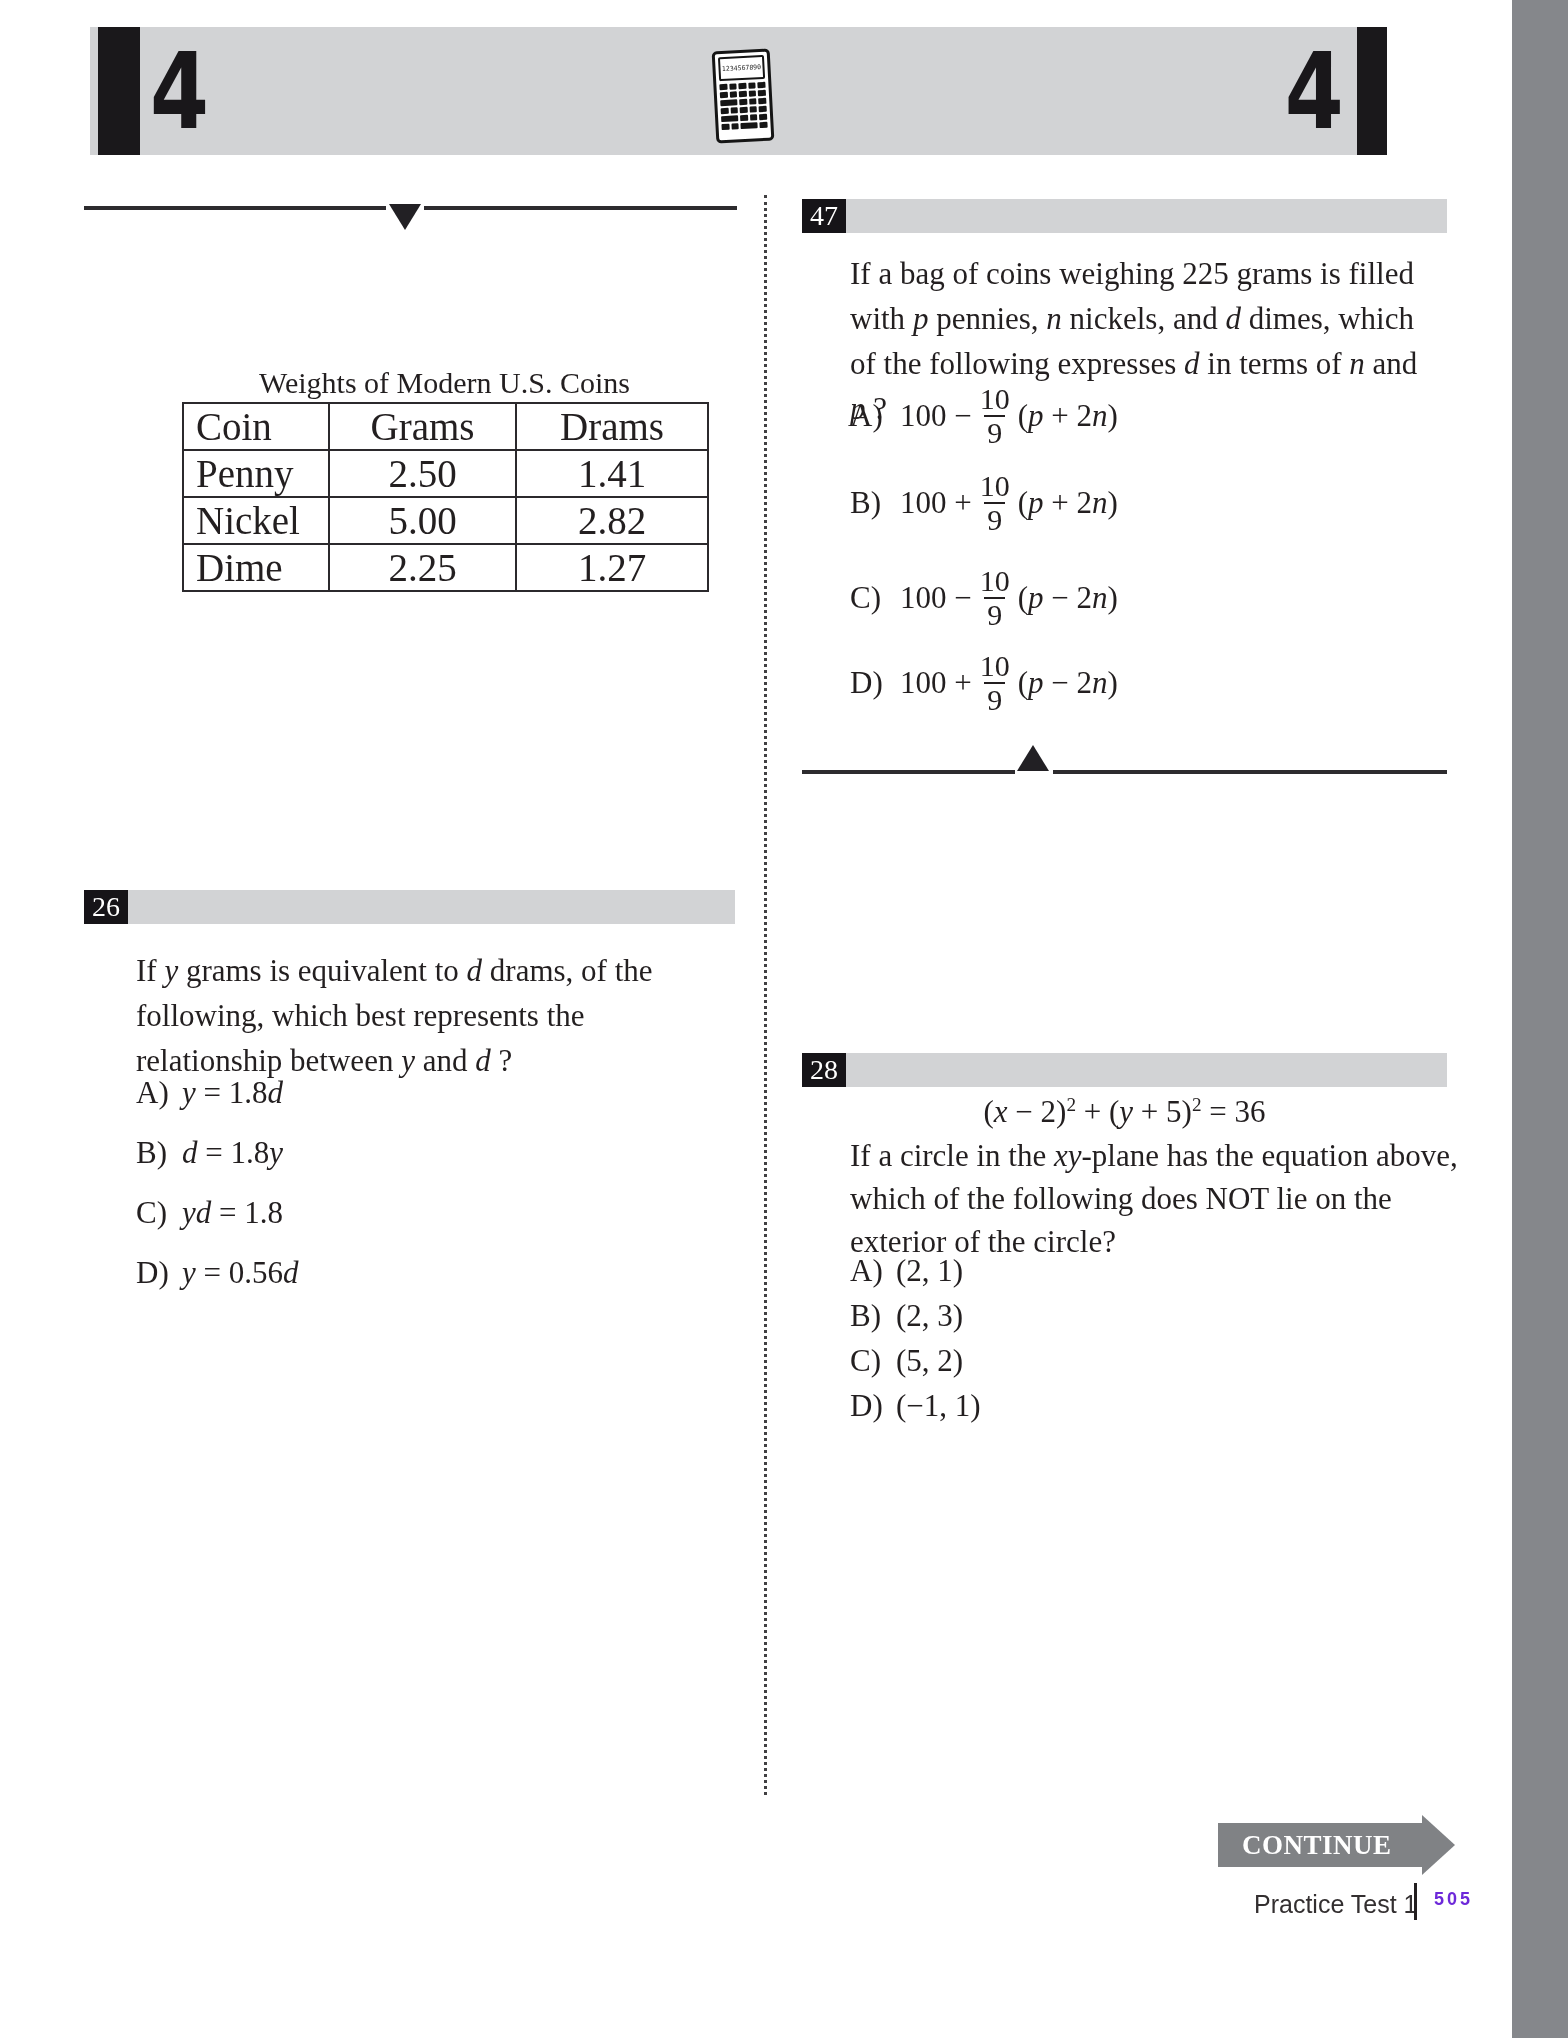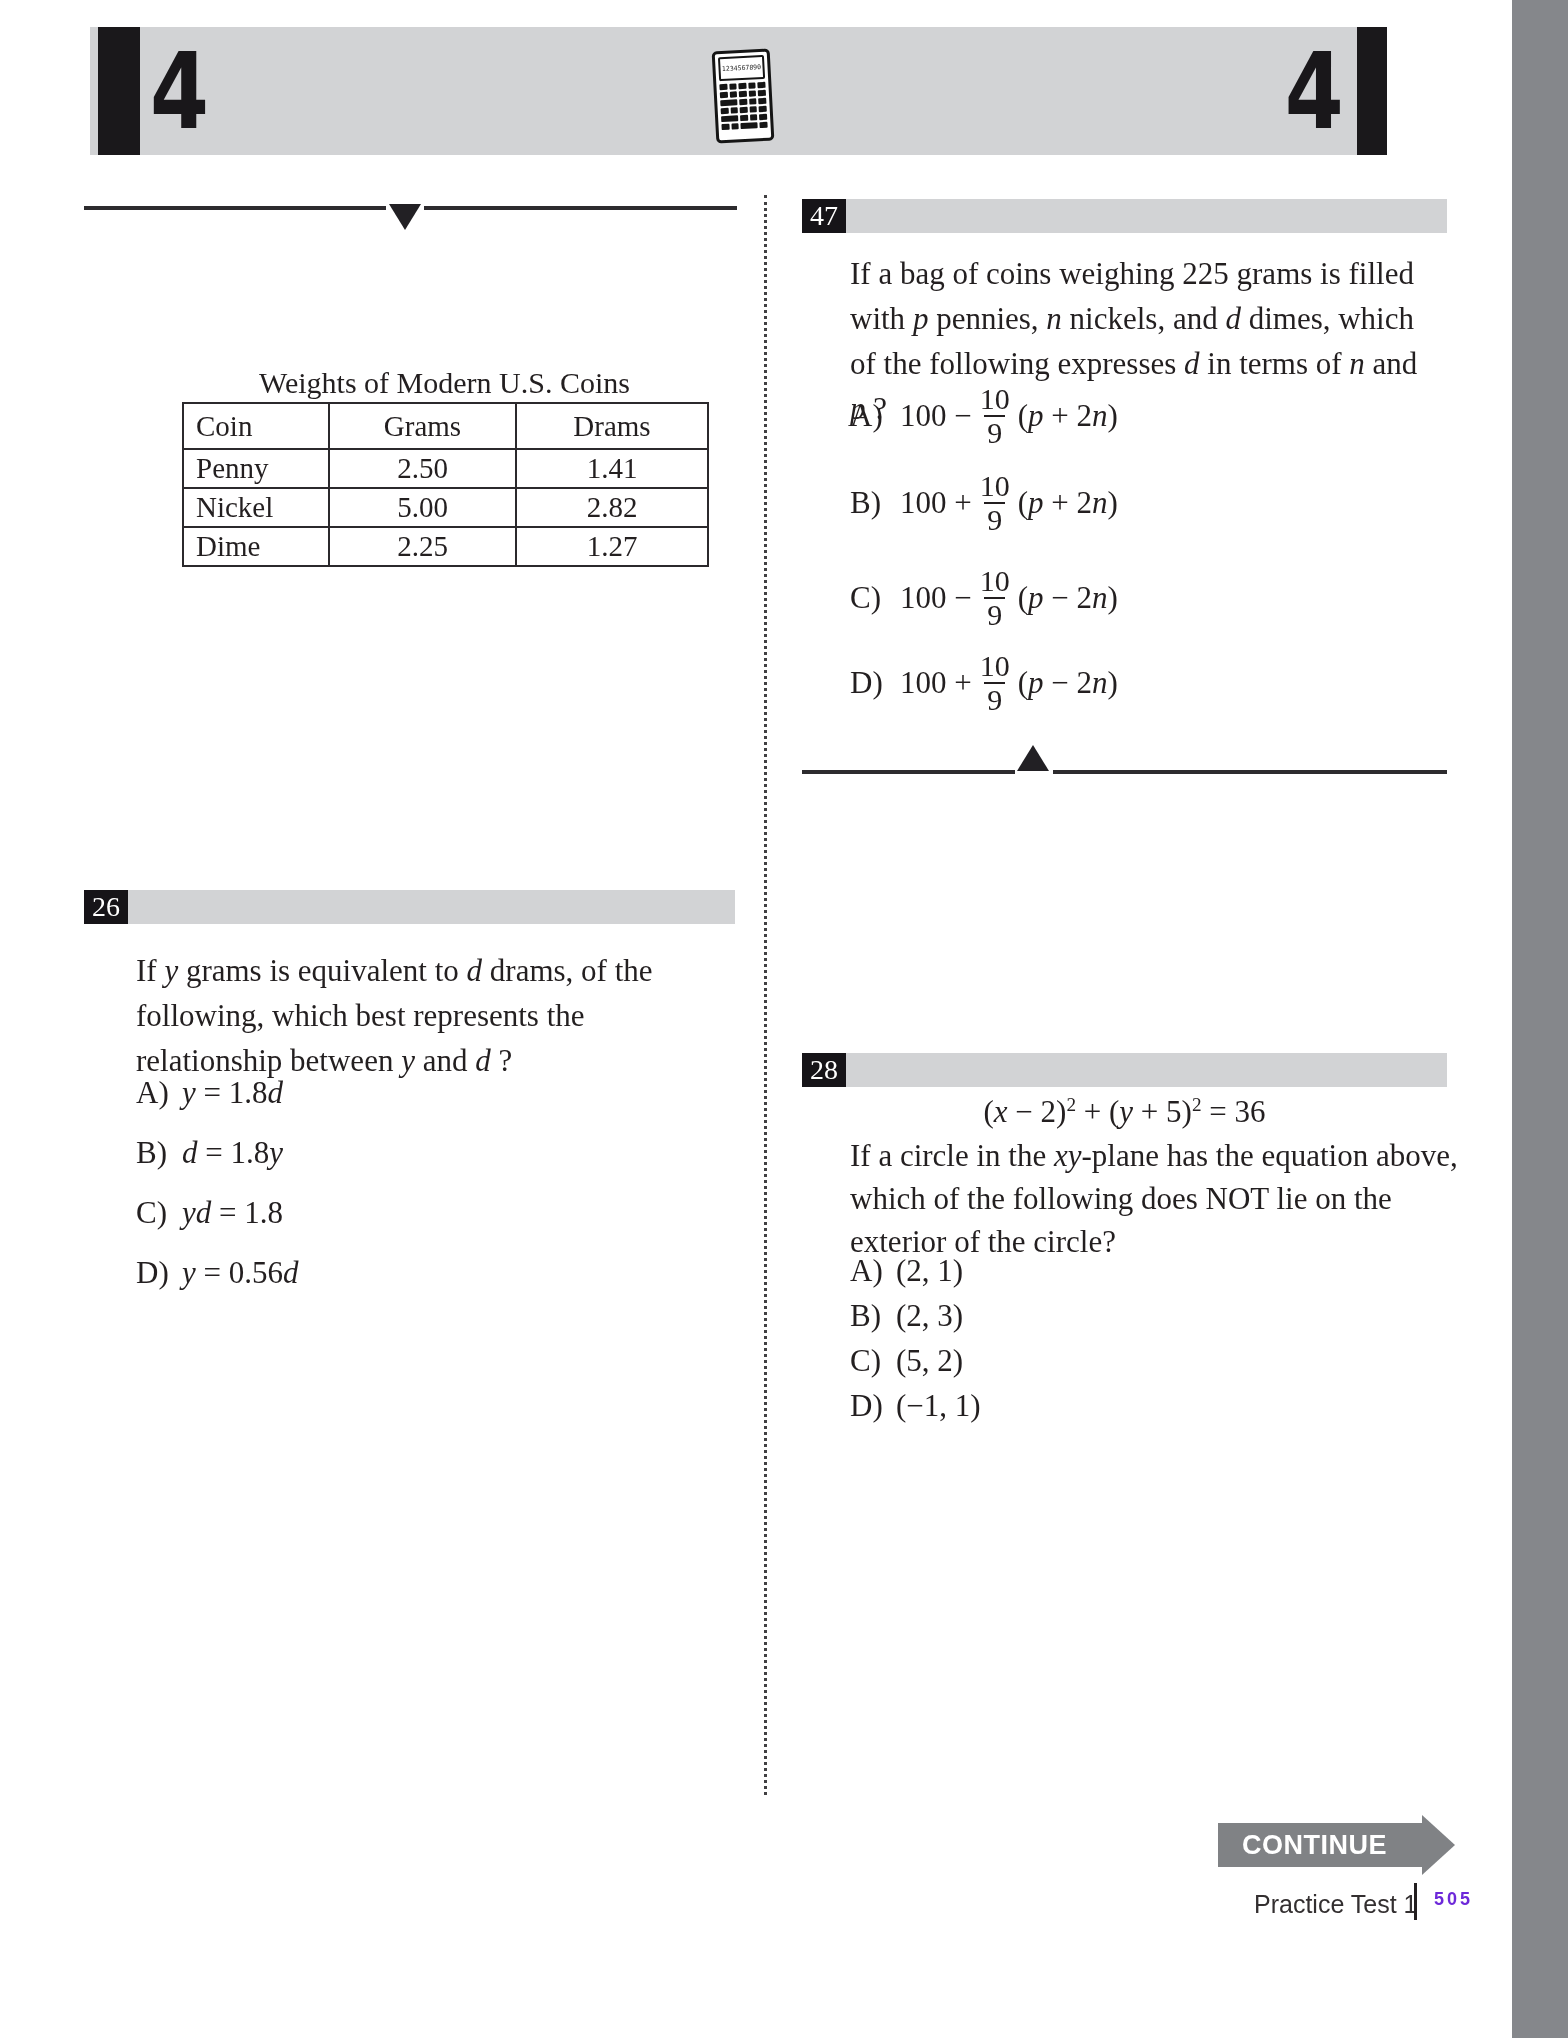--- a/index.html
+++ b/index.html
@@ -42,21 +42,21 @@
   
   .qbar{position:absolute;height:34px;background:#d2d3d5;}
   .qnum{position:absolute;left:0;top:0;width:44px;height:34px;background:#161418;color:#fff;
         display:flex;align-items:center;justify-content:center;font-size:28px;}
 
   
   .intro-heading{position:absolute;left:84px;top:272px;width:620px;
         font-family:"Liberation Sans","DejaVu Sans",sans-serif;font-weight:bold;
         font-size:31px;line-height:42px;color:#2a282b;}
   .table-title{position:absolute;left:182px;top:366px;width:525px;text-align:center;font-size:30px;}
-  .coin-table{position:absolute;left:182px;top:402px;border-collapse:collapse;font-size:29px;}
+  .coin-table{position:absolute;left:182px;top:402px;border-collapse:collapse;font-size:39px;}
   .coin-table td{border:2px solid #2b292c;padding:0 12px;}
   .coin-table .hrow td{height:44px;}
   .coin-table .drow td{height:37px;}
   .coin-table td.c{text-align:center;}
   .caption{position:absolute;left:84px;top:588px;width:608px;font-size:31px;line-height:45px;}
 
   .qtext{position:absolute;font-size:31px;line-height:45px;}
   .var{font-style:italic;}
   .opt{position:absolute;display:flex;font-size:31px;}
   .opt .lbl{width:46px;flex:0 0 46px;}
@@ -67,21 +67,21 @@
   .frac{display:inline-flex;flex-direction:column;align-items:center;line-height:1.08;
         font-size:30px;margin:0 5px;}
   .frac .den{border-top:2.5px solid #231f20;padding:0 3px;}
   .frac .num{padding:0 3px;}
 
   .equation{position:absolute;left:802px;top:1094px;width:645px;text-align:center;font-size:31px;}
   sup.sq{font-size:0.62em;vertical-align:super;line-height:0;}
 
   
   .continue{position:absolute;left:1218px;top:1823px;width:205px;height:44px;background:#808285;
-        color:#fff;font-family:Liberation Sans, sans-serif;font-weight:bold;
+        color:#fff;font-family:Liberation Serif, serif;font-weight:bold;
         font-size:27px;letter-spacing:.5px;display:flex;align-items:center;padding-left:24px;
         box-sizing:border-box;}
   .continue-head{position:absolute;left:1422px;top:1815px;width:0;height:0;
         border-left:33px solid #808285;border-top:30px solid transparent;border-bottom:30px solid transparent;}
   .footer-label{position:absolute;left:1254px;top:1890px;font-family:"Liberation Sans","DejaVu Sans",sans-serif;
         font-size:25px;color:#332f30;}
   .footer-divider{position:absolute;left:1414px;top:1883px;width:3px;height:37px;background:#231f20;}
   .page-number{position:absolute;left:1434px;top:1889px;font-family:"Liberation Sans","DejaVu Sans",sans-serif;
         font-weight:bold;font-size:18px;letter-spacing:3px;color:#6d28d9;}
 </style>

